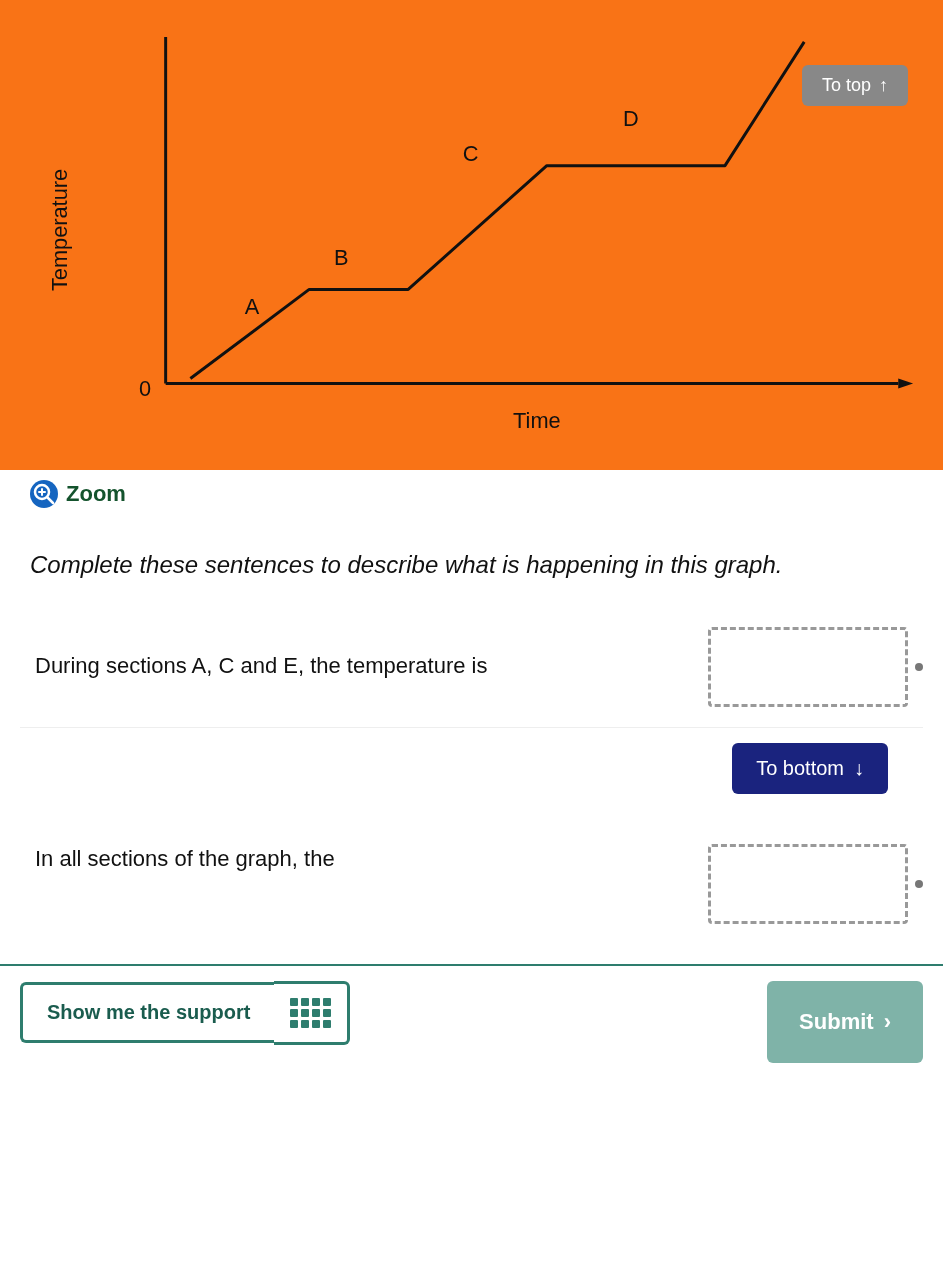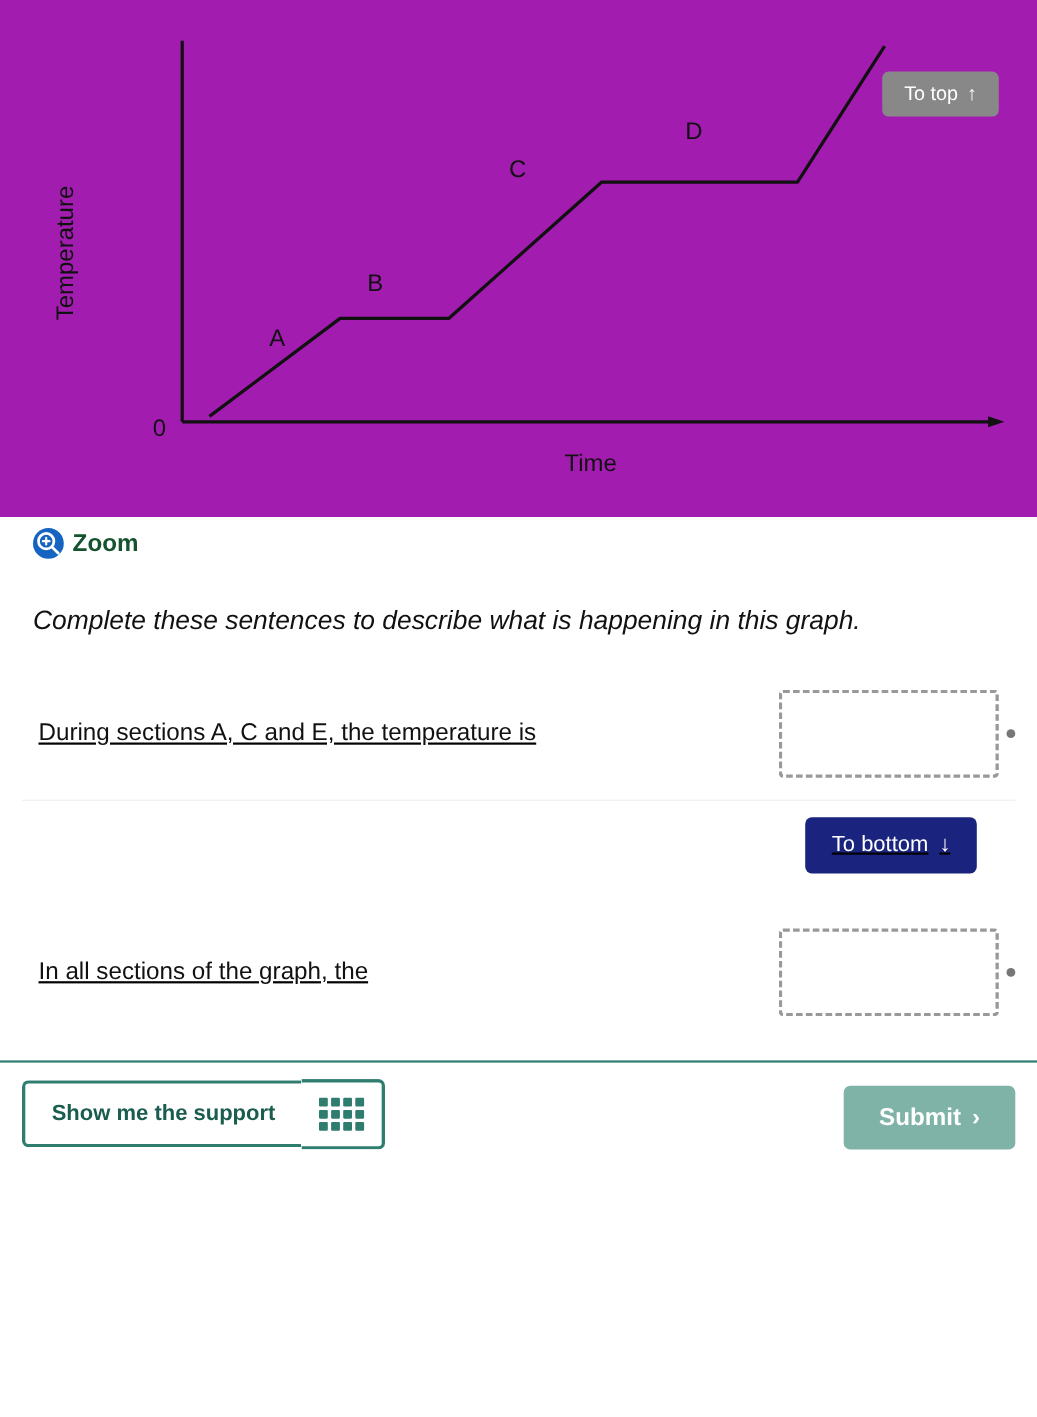--- a/index.html
+++ b/index.html
@@ -20,21 +20,21 @@
     .page-wrapper {
       width: 943px;
       background: #fff;
     }
 
     
     .graph-section {
       position: relative;
       width: 100%;
       padding: 10px 20px 20px 32px;
-      background: #a21caf;
+      background: #f97316;
     }
 
     .graph-container {
       position: relative;
       width: 100%;
       height: 440px;
     }
 
     .to-top-btn {
       position: absolute;
@@ -93,21 +93,20 @@
       padding: 20px 30px 25px 30px;
       font-size: 24px;
       line-height: 1.4;
       color: #111;
       font-style: italic;
     }
 
     
     .sentences-section {
       padding: 0 20px 20px 20px;
-      text-decoration: underline;
     }
 
     .sentence-row {
       display: flex;
       align-items: center;
       justify-content: space-between;
       padding: 20px 15px;
       border-bottom: 1px solid #eee;
       gap: 20px;
     }
@@ -153,21 +152,21 @@
       gap: 10px;
       margin: 5px 20px 20px auto;
       width: fit-content;
       margin-right: 20px;
       margin-left: auto;
     }
 
     
     .bottom-bar {
       display: flex;
-      align-items: flex-end;
+      align-items: flex-start;
       justify-content: space-between;
       padding: 15px 20px;
       margin-top: 10px;
       border-top: 2px solid #2e7d6e;
     }
 
     .bottom-left {
       display: flex;
       align-items: center;
       gap: 0;
@@ -209,38 +208,38 @@
       height: 8px;
       background: #2e7d6e;
       border-radius: 1px;
     }
 
     .submit-btn {
       background: #7fb3a8;
       color: #fff;
       border: none;
       border-radius: 6px;
-      padding: 16px 32px;
+      padding: 28px 32px;
       font-size: 22px;
       font-weight: bold;
       cursor: pointer;
       display: flex;
       align-items: center;
       gap: 10px;
     }
 
     
     .graph-svg {
       width: 100%;
       height: 440px;
     }
 
     .partial-sentence-row {
       display: flex;
-      align-items: center;
+      align-items: flex-start;
       padding: 20px 15px 10px 15px;
       gap: 20px;
     }
   </style>
 </head>
 <body>
 
 <div class="page-wrapper">
 
   <div class="graph-section">

